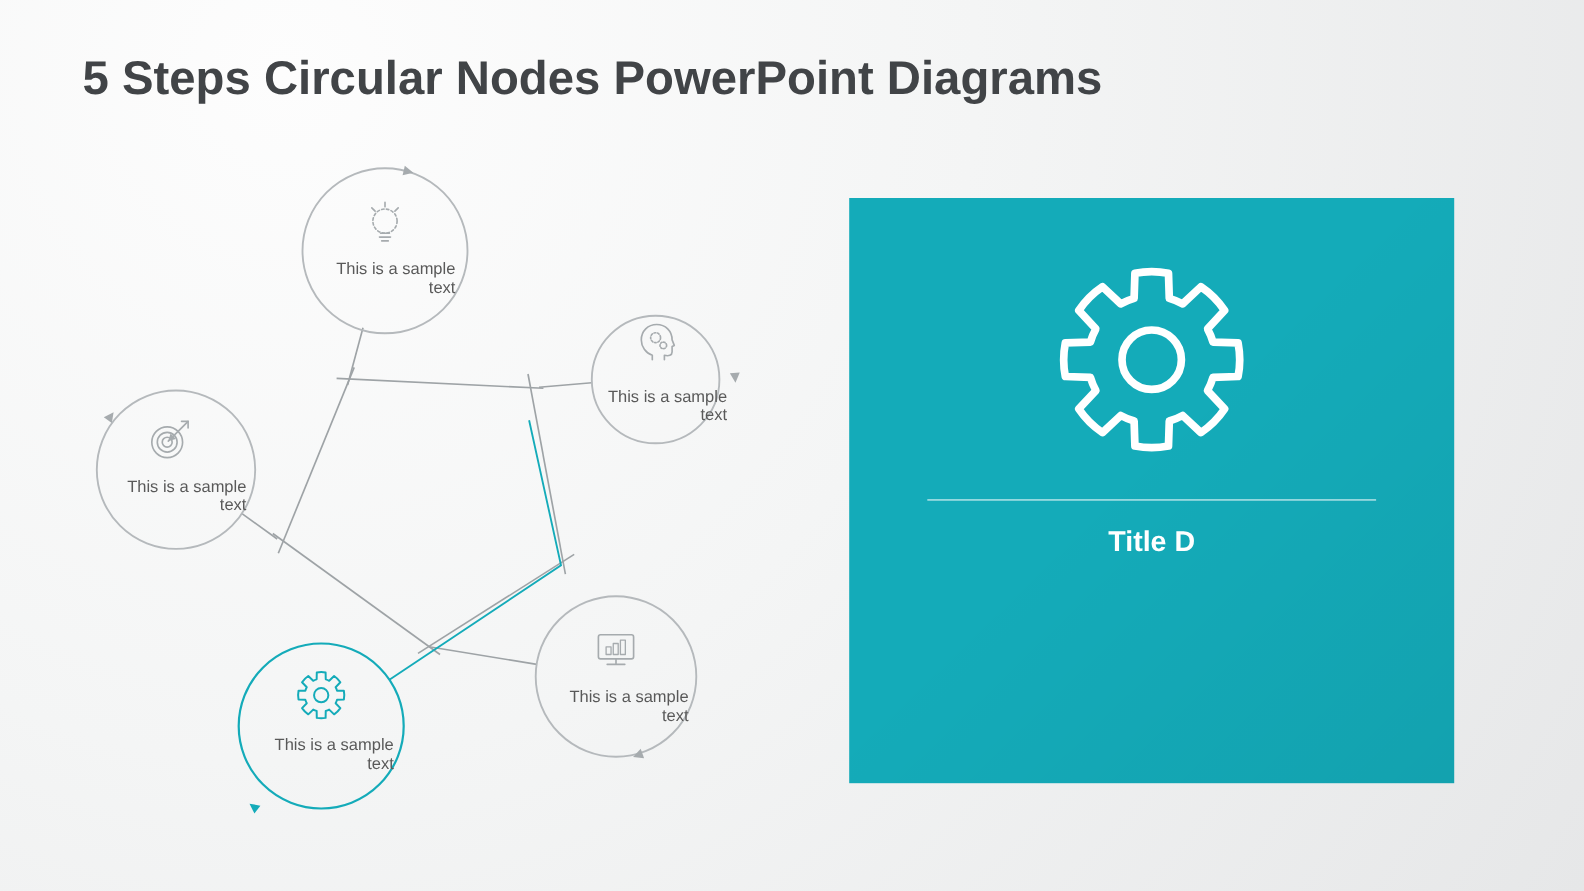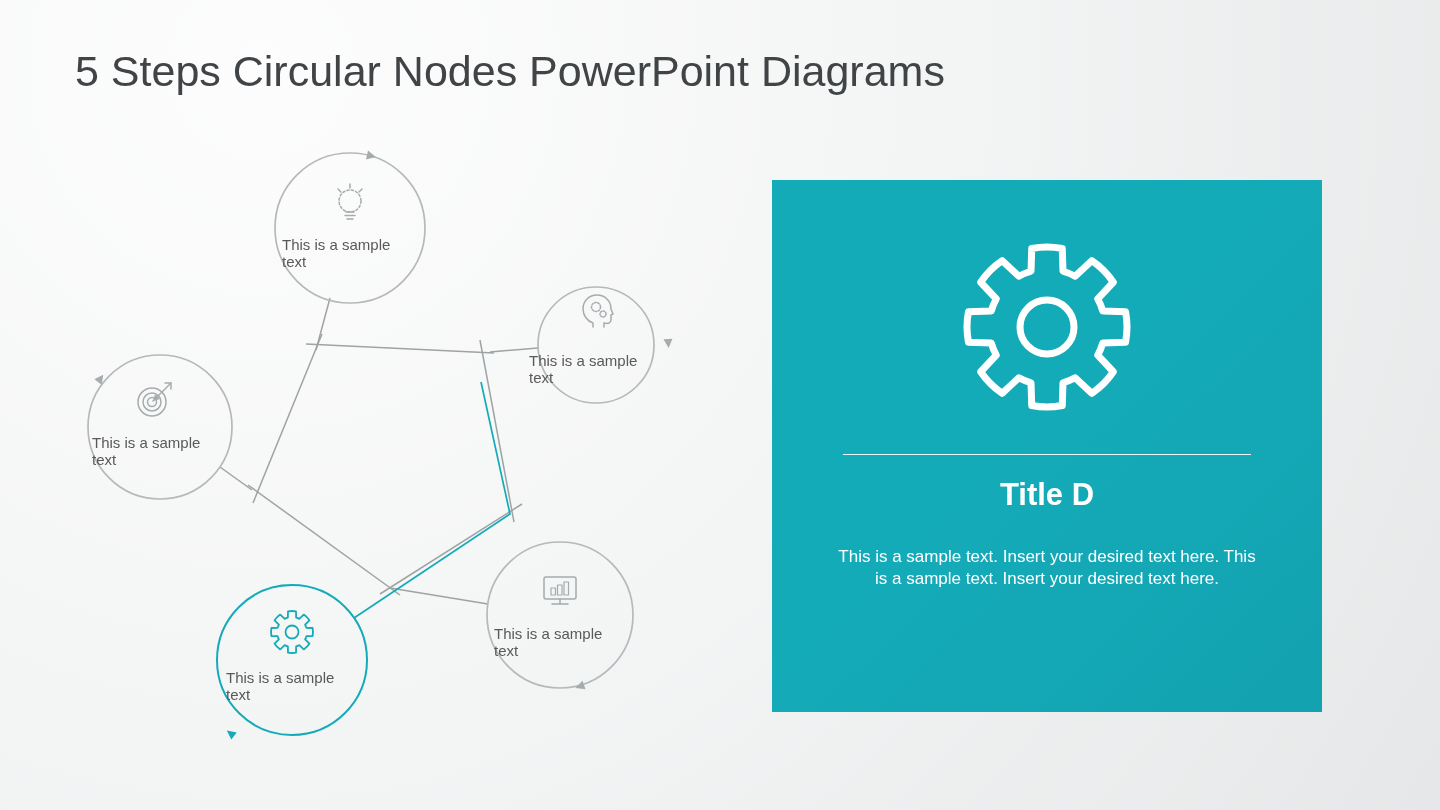--- a/index.html
+++ b/index.html
@@ -3,55 +3,55 @@
 <meta charset="utf-8">
 <style>
   html,body{margin:0;padding:0;background:#dedfe0;}
   .slide{
     position:relative;width:1440px;height:810px;overflow:hidden;
     background:radial-gradient(circle at 18% 8%, #fdfdfd 0%, #f4f5f5 45%, #e6e7e8 100%);
     font-family:"Liberation Sans", sans-serif;
   }
   .slide-title{
     position:absolute;left:75px;top:47px;margin:0;
-    font-size:43px;font-weight:400;color:var(--title-text,#414447);
+    font-size:43px;font-weight:700;color:var(--title-text,#414447);
   }
   .diagram{position:absolute;left:60px;top:140px;width:700px;height:640px;}
   .diagram svg{position:absolute;left:0;top:0;}
   .gray-line{stroke:var(--line-gray,#9ea3a6);stroke-width:1.5;fill:none;}
   .accent-line{stroke:var(--accent,#14abb9);stroke-width:1.7;fill:none;}
   .node-circle{fill:none;stroke:#b5b9bc;stroke-width:1.7;}
   .node-circle.active{stroke:var(--accent,#14abb9);stroke-width:2;}
   .icon{stroke:#a6abae;fill:none;stroke-width:1.5;stroke-linecap:round;stroke-linejoin:round;}
   .icon .fill{fill:#a6abae;stroke:none;}
   .icon.accent{stroke:var(--accent,#14abb9);}
   .arrow{fill:#a6abae;stroke:none;}
   .arrow.accent{fill:var(--accent,#14abb9);}
   .node-label{
-    position:absolute;width:132px;margin-left:-66px;text-align:left;
+    position:absolute;width:132px;margin-left:-66px;text-align:right;
     font-size:15px;line-height:17px;color:var(--node-text,#595959);
   }
   .center-label{
     position:absolute;width:150px;margin-left:-75px;text-align:center;
     font-size:20px;line-height:24px;color:#45484a;
   }
   .panel{
     position:absolute;left:772px;top:180px;width:550px;height:532px;
     background:var(--accent,#14abb9);
   }
   .panel::before{
     content:"";position:absolute;inset:0;pointer-events:none;
     background:linear-gradient(to top left, rgba(0,0,0,0.055), rgba(0,0,0,0) 55%);
   }
   .panel-gear{position:absolute;left:0;top:0;}
   .white-stroke{stroke:#ffffff;fill:none;}
   .divider{position:absolute;left:71px;top:274px;width:408px;height:1px;background:rgba(255,255,255,0.9);}
   .panel-title{
     position:absolute;left:0;top:297px;width:550px;margin:0;text-align:center;
-    font-size:31px;font-weight:700;color:var(--panel-text,#ffffff);
+    font-size:26px;font-weight:700;color:var(--panel-text,#ffffff);
   }
   .panel-body{
     position:absolute;left:63px;top:366px;width:424px;margin:0;text-align:center;
     font-size:17px;line-height:21.5px;color:var(--panel-text,#ffffff);
   }
 </style>
 </head>
 <body>
 
 <div class="slide">
@@ -134,16 +134,15 @@
 
   </div>
 
   <div class="panel">
     <svg class="panel-gear" width="550" height="300" viewBox="0 0 550 300">
       <path class="white-stroke" stroke-width="7" stroke-linejoin="round" d="M330.75,131.01 L353.53,131.74 A80,80 0 0 1 353.53,162.26 L330.75,162.99 A58,58 0 0 1 325.73,175.12 L325.73,175.12 L341.32,191.74 A80,80 0 0 1 319.74,213.32 L303.12,197.73 A58,58 0 0 1 290.99,202.75 L290.99,202.75 L290.26,225.53 A80,80 0 0 1 259.74,225.53 L259.01,202.75 A58,58 0 0 1 246.88,197.73 L246.88,197.73 L230.26,213.32 A80,80 0 0 1 208.68,191.74 L224.27,175.12 A58,58 0 0 1 219.25,162.99 L219.25,162.99 L196.47,162.26 A80,80 0 0 1 196.47,131.74 L219.25,131.01 A58,58 0 0 1 224.27,118.88 L224.27,118.88 L208.68,102.26 A80,80 0 0 1 230.26,80.68 L246.88,96.27 A58,58 0 0 1 259.01,91.25 L259.01,91.25 L259.74,68.47 A80,80 0 0 1 290.26,68.47 L290.99,91.25 A58,58 0 0 1 303.12,96.27 L303.12,96.27 L319.74,80.68 A80,80 0 0 1 341.32,102.26 L325.73,118.88 A58,58 0 0 1 330.75,131.01 Z"></path>
       <circle class="white-stroke" cx="275" cy="147" r="27" stroke-width="7"></circle>
     </svg>
     <div class="divider"></div>
     <h2 class="panel-title">Title D</h2>
-    <p class="panel-body">This is a sample text. Insert your desired text here. This is a sample text. Insert your desired text here.</p>
   </div>
 
 </div>
 
 </body></html>

